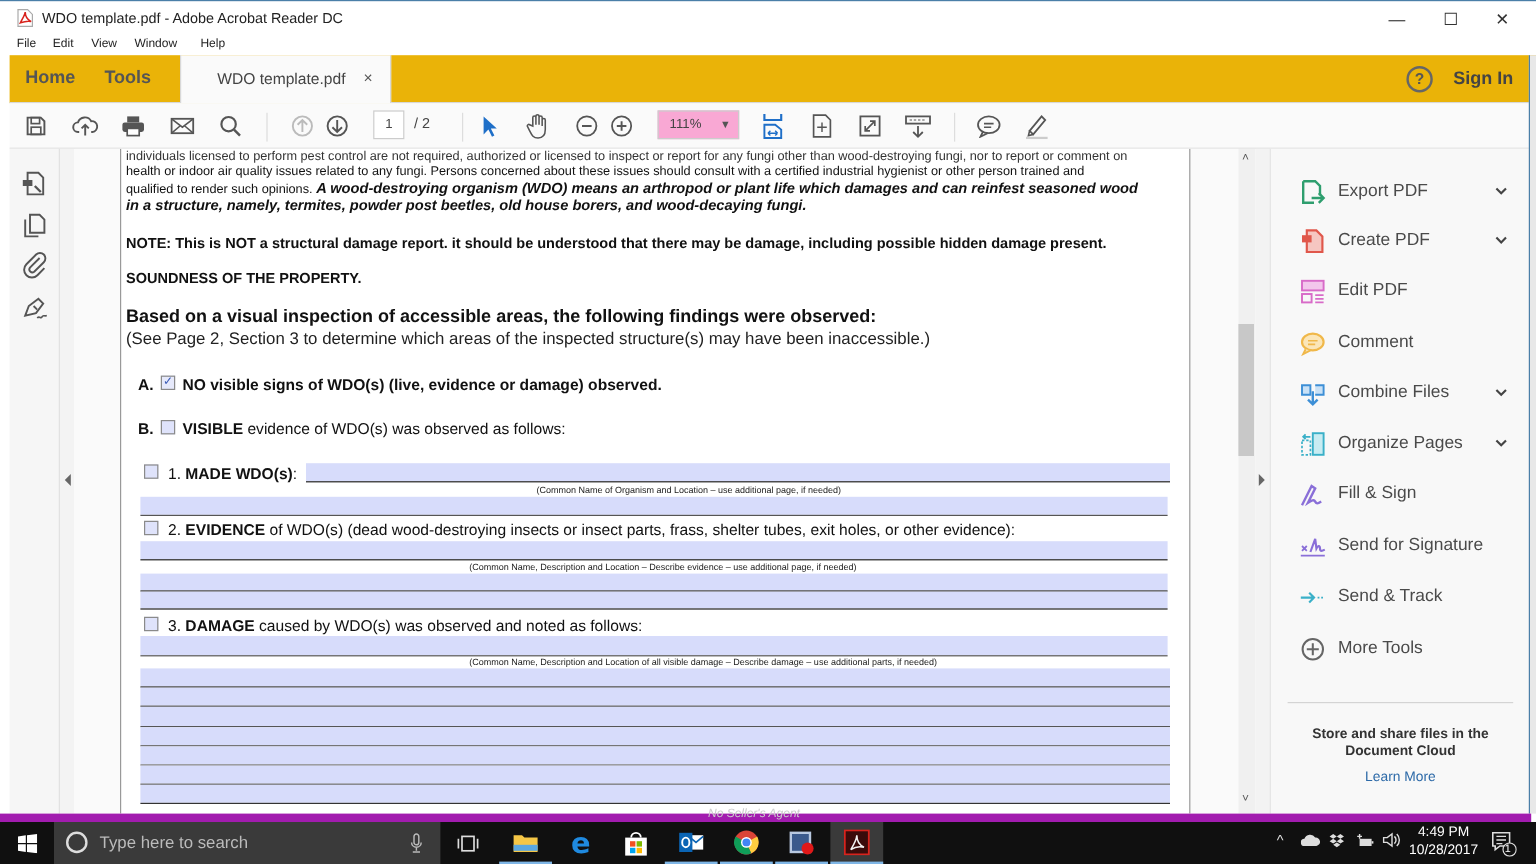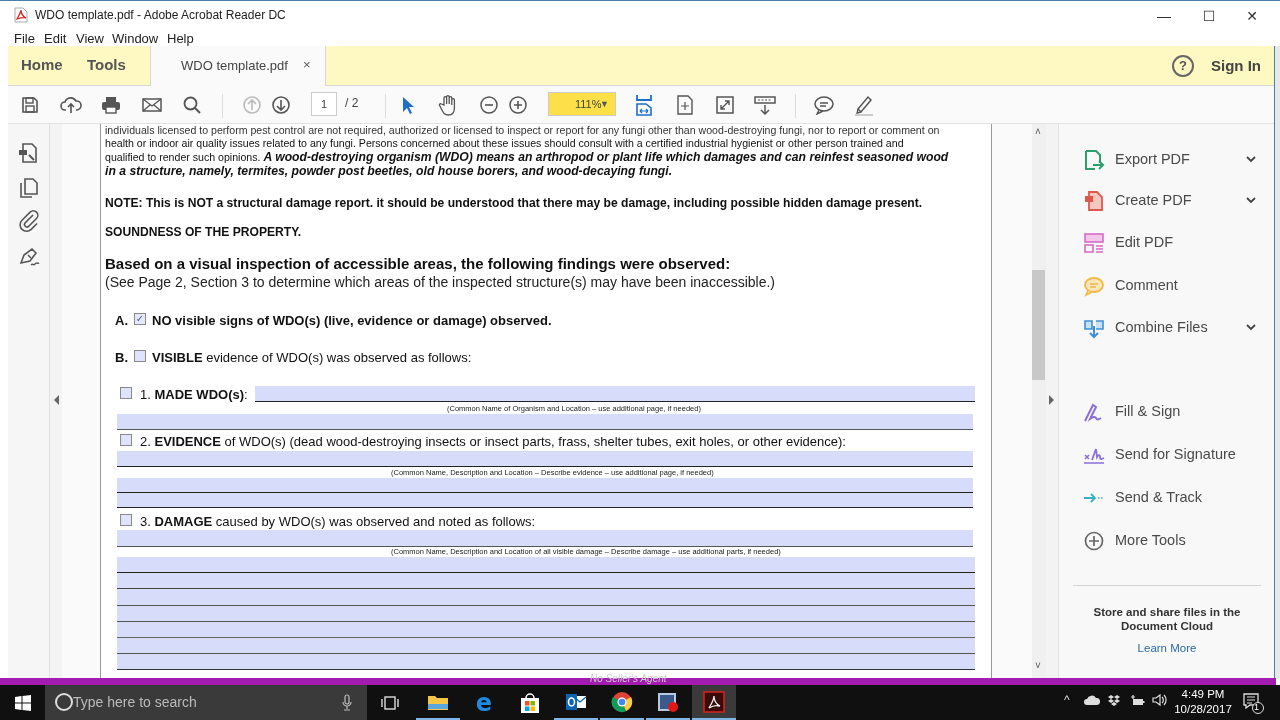--- a/index.html
+++ b/index.html
@@ -5,36 +5,36 @@
 *{box-sizing:border-box;margin:0;padding:0}
 html,body{width:1280px;height:720px;overflow:hidden;background:#fff;font-family:"Liberation Sans",sans-serif;position:relative}
 .abs{position:absolute}
 
 #titlebar{left:0;top:0;width:1280px;height:30px;background:#fff;border-top:1px solid #4a7fa8}
 #titlebar .ttl{left:35px;top:7px;font-size:12px;color:#222}
 #titlebar .appico{left:14px;top:6px;width:14px;height:16px}
 .winbtn{top:0;width:46px;height:30px;display:flex;align-items:center;justify-content:center;color:#333;font-size:14px}
 
 #menubar{left:0;top:30px;width:1280px;height:16px;background:#fff}
-#menubar span{position:absolute;top:1px;font-size:13px;color:#222}
-
-#tabrow{left:8px;top:46px;width:1272px;height:40px;background:#fef9c3;border-bottom:1px solid #d8d8d8}
+#menubar span{position:absolute;top:1px;font-size:10px;color:#222}
+
+#tabrow{left:8px;top:46px;width:1272px;height:40px;background:#eab308;border-bottom:1px solid #d8d8d8}
 #tabrow .navtab{position:absolute;top:10px;font-size:15px;font-weight:bold;color:#555}
 #doctab{left:142px;top:0;width:176px;height:40px;background:#fafafa;border-left:1px solid #d8d8d8;border-right:1px solid #d8d8d8}
 #doctab .lbl{position:absolute;left:30px;top:12px;font-size:13px;color:#444}
 #doctab .x{position:absolute;left:152px;top:11px;font-size:13px;color:#555}
 #help{left:1172px;top:55px;width:22px;height:22px;border:2px solid #666;border-radius:50%;text-align:center;font-size:13px;line-height:18px;color:#555;font-weight:bold}
 #signin{left:1211px;top:57px;font-size:15px;color:#444;font-weight:bold}
 
 #toolbar{left:8px;top:86px;width:1272px;height:38px;background:#fafafa;border-bottom:1px solid #e2e2e2}
 .tb{position:absolute;top:6px;width:26px;height:26px;display:flex;align-items:center;justify-content:center}
 .tbsep{position:absolute;top:8px;width:1px;height:24px;background:#ddd}
 #pagebox{left:303px;top:6px;width:26px;height:24px;border:1px solid #ccc;background:#fff;font-size:11px;color:#444;text-align:center;line-height:22px}
 #pagetot{left:337px;top:10px;font-size:12px;color:#444}
-#zoombox{left:540px;top:6px;width:68px;height:24px;border:1px solid #ccc;background:#fde047;font-size:11px;color:#444;padding-left:26px;line-height:22px}
+#zoombox{left:540px;top:6px;width:68px;height:24px;border:1px solid #ccc;background:#f9a8d4;font-size:11px;color:#444;padding-left:9px;line-height:22px}
 #zoombox .dd{position:absolute;right:6px;top:0;font-size:9px;color:#555}
 
 #leftrail{left:8px;top:124px;width:42px;height:554px;background:#f6f6f6;border-right:1px solid #e2e2e2}
 .lrico{position:absolute;left:9px;width:24px;height:24px}
 #leftcollapse{left:50px;top:124px;width:12px;height:554px;background:#f3f3f3}
 
 #docarea{left:62px;top:124px;width:970px;height:554px;background:#fafafa;overflow:hidden}
 #page{left:38px;top:0;width:892px;height:560px;background:#fff;border-left:1px solid #999;border-right:1px solid #999}
 .ptxt{position:absolute;left:4px;color:#111;white-space:nowrap}
 .small{font-size:10.6px}
@@ -55,21 +55,21 @@
 .tool .chev{position:absolute;left:162px;top:6px;width:12px;height:12px}
 #rdiv{left:14px;top:461px;width:188px;height:1px;background:#d4d4d4}
 #cloudtxt{left:10px;top:481px;width:196px;text-align:center;font-size:11.5px;font-weight:bold;color:#333;line-height:14px}
 #learn{left:10px;top:518px;width:196px;text-align:center;font-size:11.5px;color:#2d6aa8}
 #rightedge{left:1274px;top:46px;width:6px;height:632px;background:#e8e8e8;border-left:1px solid #4a7fa8}
 
 #taskbar{left:0;top:685px;width:1280px;height:35px;background:#101010}
 #bgstrip{left:0;top:678px;width:1276px;height:7px;background:#a21caf}
 #startbtn{left:0;top:685px;width:45px;height:35px;display:flex;align-items:center;justify-content:center}
 #searchbox{left:45px;top:685px;width:322px;height:35px;background:#3a3a3a}
-#searchbox .ph{position:absolute;left:28px;top:9px;font-size:14px;color:#bbb}
+#searchbox .ph{position:absolute;left:38px;top:9px;font-size:14px;color:#bbb}
 #searchbox .cort{position:absolute;left:10px;top:8px;width:18px;height:18px;border:2.5px solid #ddd;border-radius:50%}
 .tbapp{position:absolute;top:685px;width:44px;height:35px;display:flex;align-items:center;justify-content:center}
 .tbapp.run{border-bottom:2px solid #7fb6e6}
 #clock{left:1170px;top:687px;width:66px;text-align:center;color:#fff;font-size:11.5px;line-height:15px}
 .tray{position:absolute;top:693px;color:#ddd;font-size:12px}
 </style>
 </head>
 <body>
 
 <div id="titlebar" class="abs">
@@ -367,20 +367,31 @@
     <svg class="ic" viewBox="0 0 22 22">
         <path d="M2 4h7v8H2zM13 4h7v8h-7" fill="#c9e1f6" stroke="#3d8fd6" stroke-width="1.6"></path>
         <path d="M11 9v11M7 16l4 4 4-4" fill="none" stroke="#3d8fd6" stroke-width="2"></path>
       </svg>
     <span class="lb">Combine Files</span>
     <svg class="chev" viewBox="0 0 12 12">
         <path d="M2 4l4 4 4-4" fill="none" stroke="#444" stroke-width="1.8"></path>
       </svg>
   </div>
 
+  <div class="tool" style="top:233px">
+    <svg class="ic" viewBox="0 0 22 22">
+        <rect x="11" y="2" width="9" height="18" fill="#c8ecf2" stroke="#3ab0c8" stroke-width="1.6"></rect>
+        <rect x="2" y="8" width="7" height="12" fill="none" stroke="#3ab0c8" stroke-width="1.4" stroke-dasharray="2 1.5"></rect>
+        <path d="M9 5H3M5 3L3 5l2 2" fill="none" stroke="#3ab0c8" stroke-width="1.5"></path>
+      </svg>
+    <span class="lb">Organize Pages</span>
+    <svg class="chev" viewBox="0 0 12 12">
+        <path d="M2 4l4 4 4-4" fill="none" stroke="#444" stroke-width="1.8"></path>
+      </svg>
+  </div>
 
   <div class="tool" style="top:275px">
     <svg class="ic" viewBox="0 0 22 22">
         <path d="M2 20L10 4l3 2-6 12c3-2 5-3 6-1s2 2 5 0" fill="none" stroke="#8a6fd8" stroke-width="2"></path>
       </svg>
     <span class="lb">Fill &amp; Sign</span>
   </div>
 
   <div class="tool" style="top:318px">
     <svg class="ic" viewBox="0 0 22 22">

